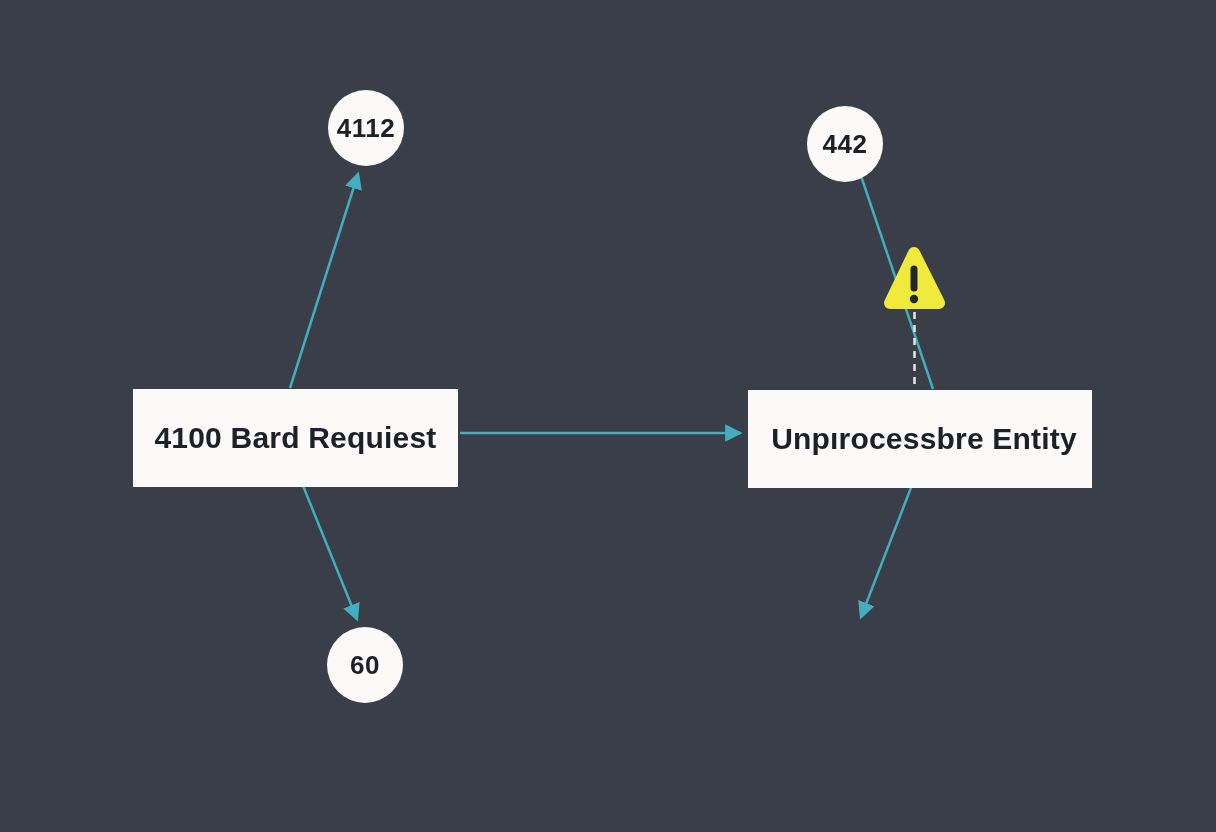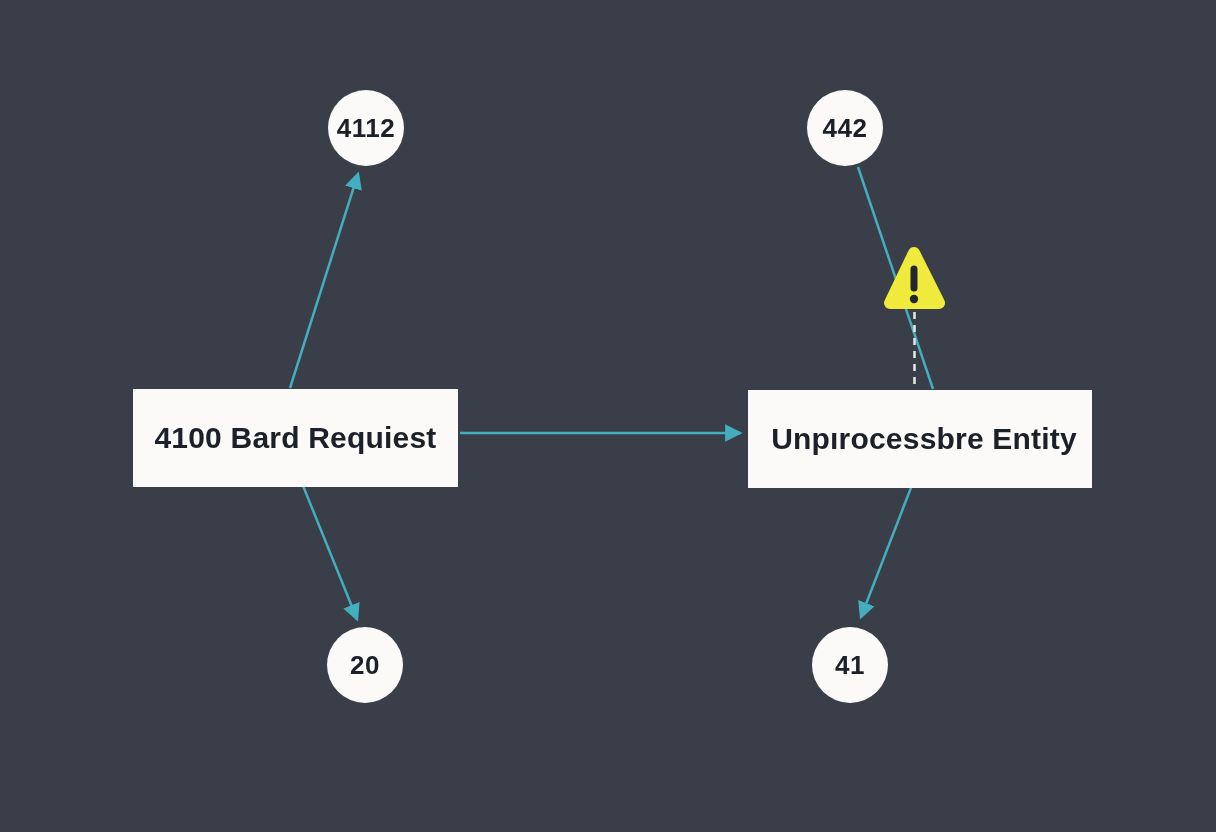--- a/index.html
+++ b/index.html
@@ -34,21 +34,21 @@
     font-weight:bold;
   }
   .circle-node{
     width:76px;height:76px;border-radius:50%;
     font-size:26px;letter-spacing:0.5px;
   }
   .box-node{
     height:98px;font-size:30px;letter-spacing:0.2px;white-space:nowrap;
   }
   .node-tl{left:328px;top:90px;}
-  .node-tr{left:807px;top:90px;}
+  .node-tr{left:807px;top:106px;}
   .node-bl{left:327px;top:627px;}
   .node-br{left:812px;top:627px;}
   .box-left{left:133px;top:389px;width:325px;}
   .box-right{left:748px;top:390px;width:344px;padding-left:8px;}
 </style>
 </head>
 <body>
 
 <div class="canvas">
 
@@ -88,20 +88,17 @@
 
   <div class="node box-node box-left">
     <span>4100 Bard Requiest</span>
   </div>
 
   <div class="node box-node box-right">
     <span>Unpırocessbre Entity</span>
   </div>
 
   <div class="node circle-node node-bl">
-    <span>20</span>
+    <span>60</span>
   </div>
 
-  <div class="node circle-node node-br">
-    <span>41</span>
-  </div>
 
 </div>
 
 </body></html>

